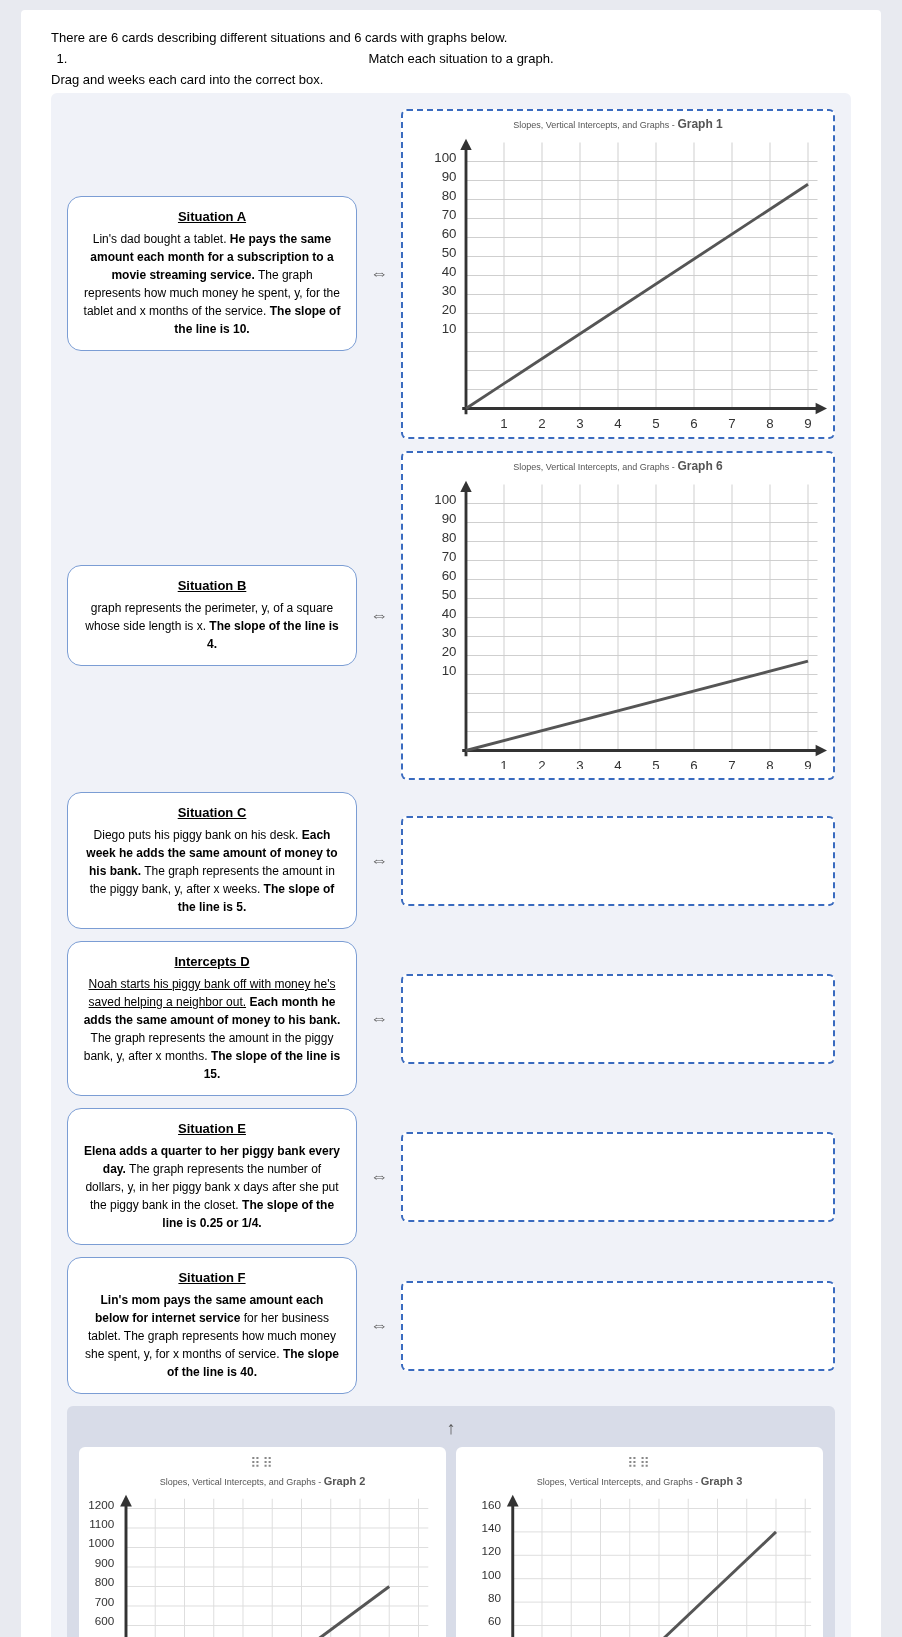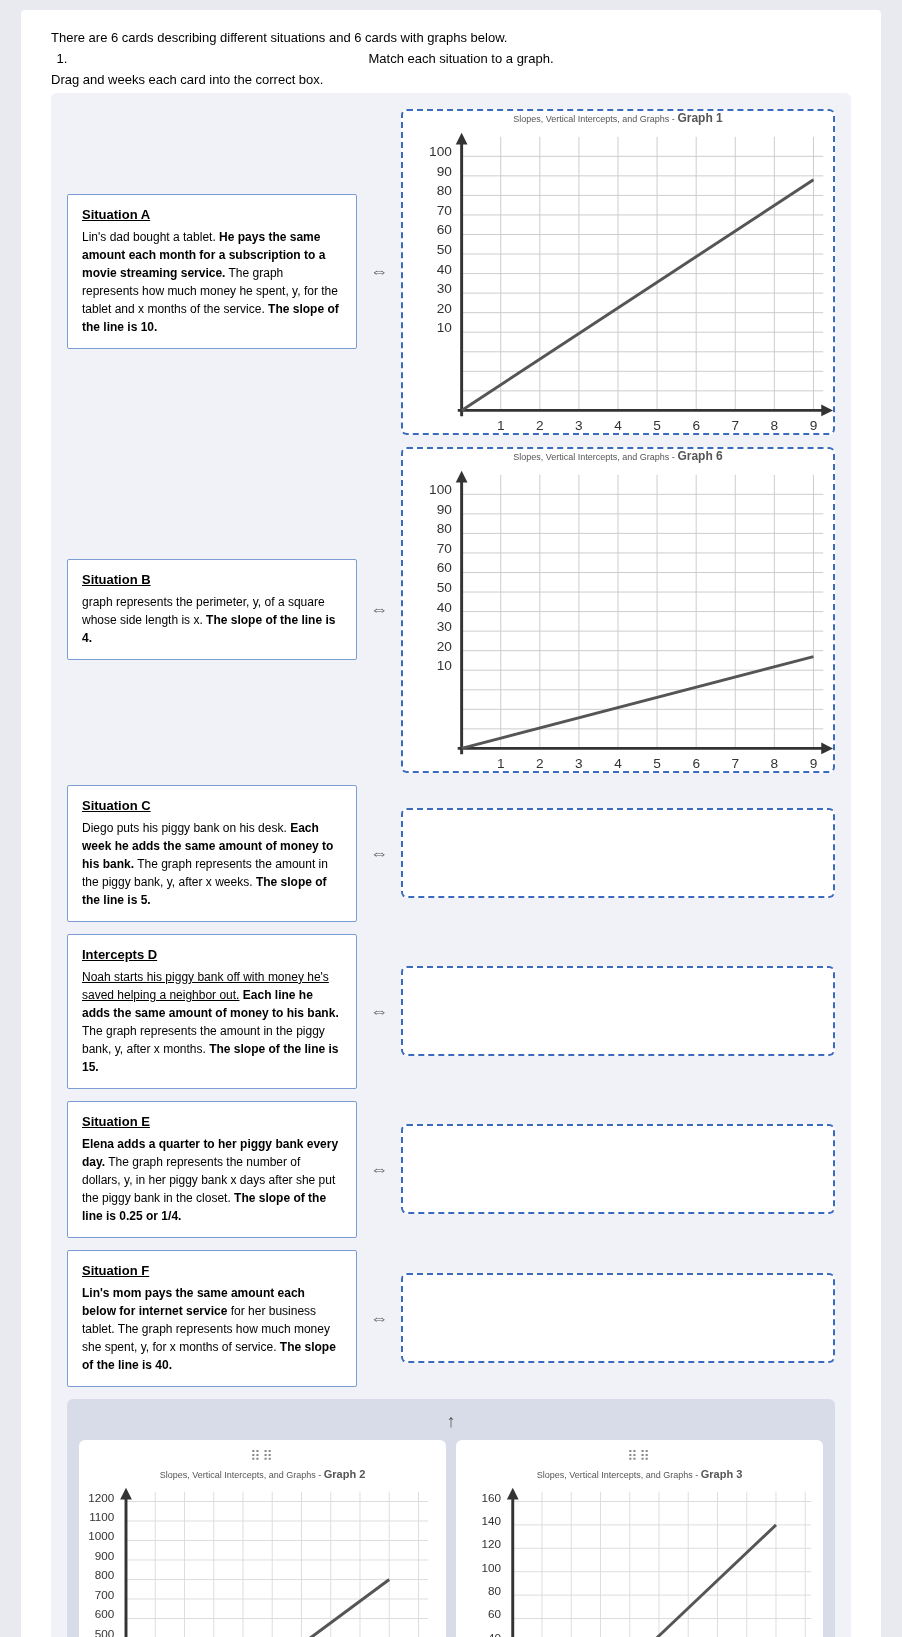--- a/index.html
+++ b/index.html
@@ -41,27 +41,27 @@
 
     
     .match-row {
       display: flex;
       align-items: center;
       margin-bottom: 12px;
       gap: 8px;
     }
     .situation-card {
       border: 1.5px solid #7b9dd4;
-      border-radius: 2px;
+      border-radius: 14px;
       background: white;
       padding: 12px 14px;
       width: 290px;
       min-height: 90px;
       flex-shrink: 0;
-      text-align: left;
+      text-align: center;
     }
     .situation-title {
       font-weight: bold;
       font-size: 13px;
       margin-bottom: 6px;
       text-decoration: underline;
     }
     .situation-text {
       font-size: 12px;
       line-height: 1.5;
@@ -83,20 +83,21 @@
       flex: 1;
       min-height: 90px;
     }
 
     
     .graph-card-populated {
       border: 2px dashed #3a6bbf;
       border-radius: 6px;
       background: white;
       flex: 1;
+      padding: 6px;
     }
     .graph-title-small {
       font-size: 9px;
       color: #555;
       text-align: center;
       margin-bottom: 2px;
     }
     .graph-title-bold {
       font-size: 12px;
       font-weight: bold;
@@ -312,21 +313,21 @@
         </div>
       </div>
       <div class="arrow-icon">⇔</div>
       <div class="graph-drop-zone"></div>
     </div>
 
     <div class="match-row">
       <div class="situation-card">
         <div class="situation-title">Intercepts D</div>
         <div class="situation-text">
-          <u>Noah starts his piggy bank off with money he's saved helping a neighbor out.</u> <strong>Each line he adds the same amount of money to his bank.</strong> The graph represents the amount in the piggy bank, y, after x months. <strong>The slope of the line is 15.</strong>
+          <u>Noah starts his piggy bank off with money he's saved helping a neighbor out.</u> <strong>Each month he adds the same amount of money to his bank.</strong> The graph represents the amount in the piggy bank, y, after x months. <strong>The slope of the line is 15.</strong>
         </div>
       </div>
       <div class="arrow-icon">⇔</div>
       <div class="graph-drop-zone"></div>
     </div>
 
     <div class="match-row">
       <div class="situation-card">
         <div class="situation-title">Situation E</div>
         <div class="situation-text">

